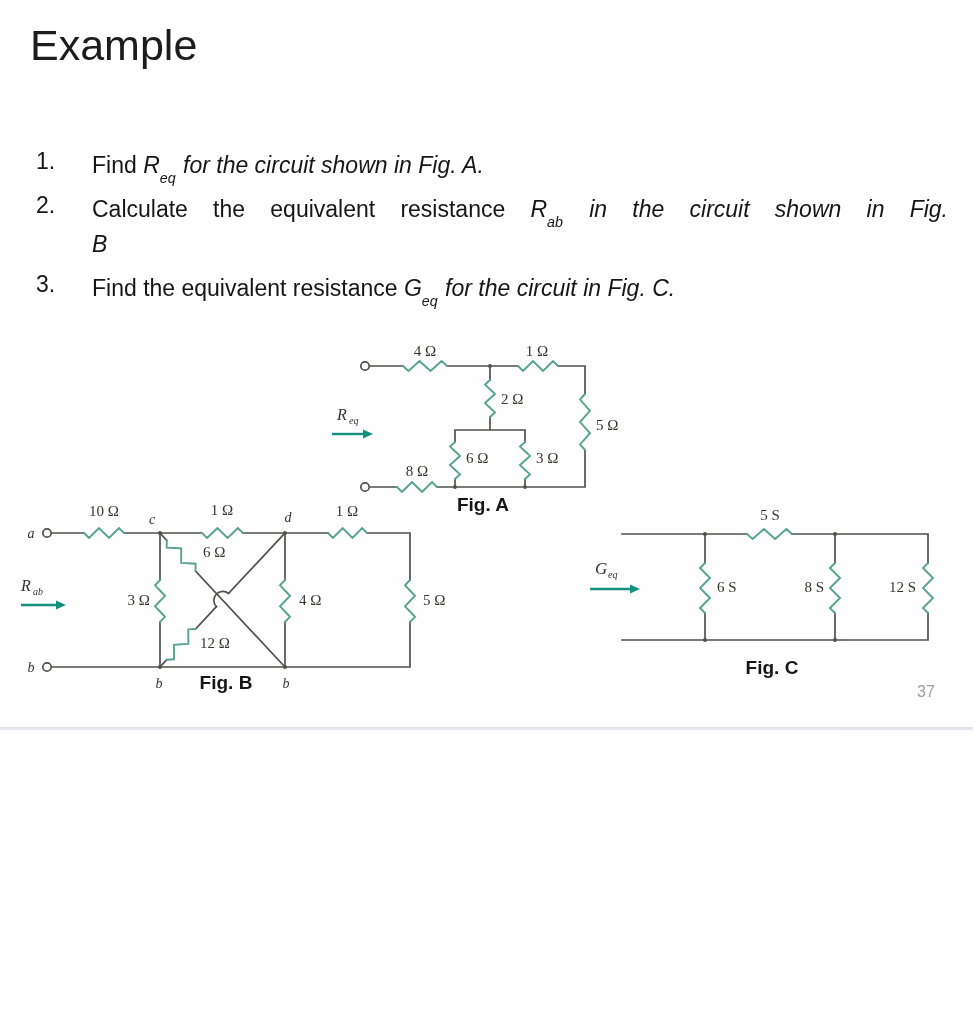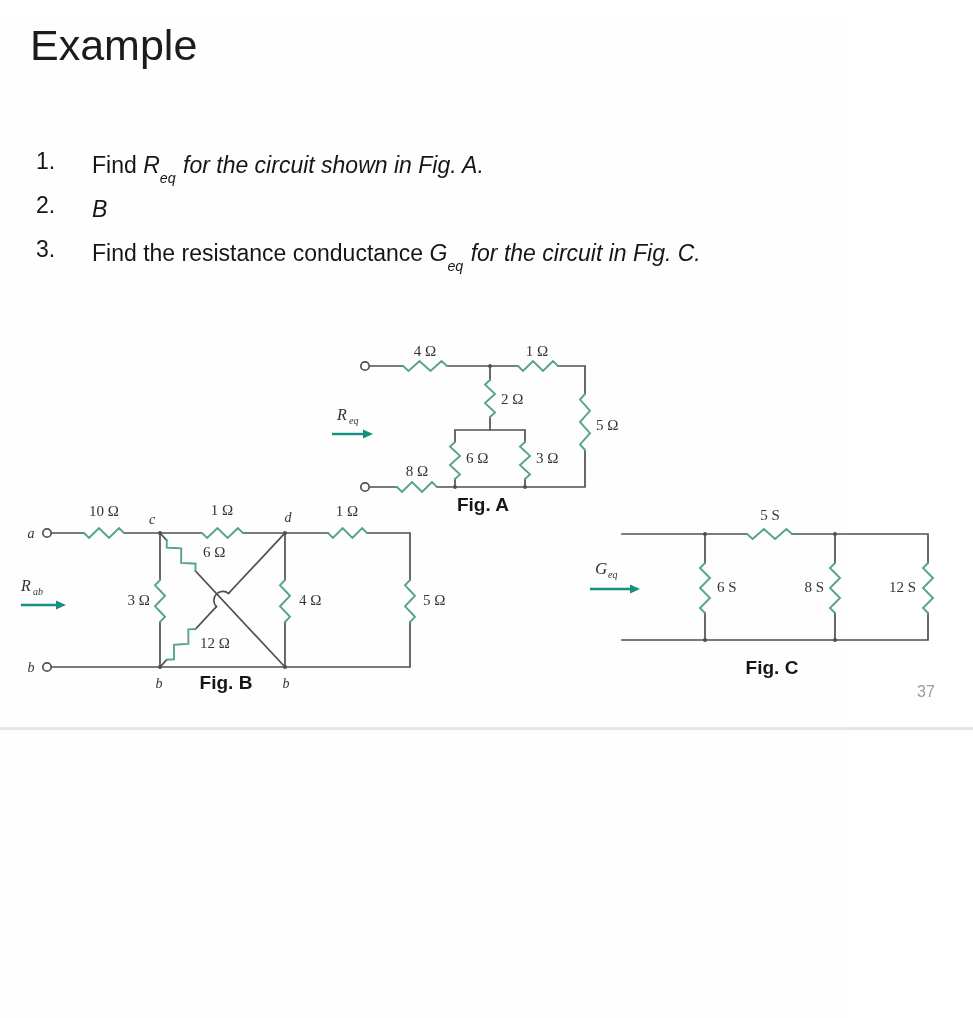--- a/index.html
+++ b/index.html
@@ -47,27 +47,28 @@
   <div class="problems">
 
     <div class="prob">
       <span class="num">1.</span>
       <div class="ptxt"><span class="up">Find </span><span class="it">R</span><sub class="v">eq</sub><span class="it"> for the circuit shown in Fig. A.</span></div>
     </div>
 
     <div class="prob">
       <span class="num">2.</span>
       <div class="ptxt">
+        <div class="jline"><span class="up">Calculate the equivalent resistance </span><span class="it">R</span><sub class="v">ab</sub><span class="it"> in the circuit shown in Fig.</span></div>
         <div><span class="it">B</span></div>
       </div>
     </div>
 
     <div class="prob">
       <span class="num">3.</span>
-      <div class="ptxt"><span class="up">Find the resistance conductance </span><span class="it">G</span><sub class="v">eq</sub><span class="it"> for the circuit in Fig. C.</span></div>
+      <div class="ptxt"><span class="up">Find the equivalent resistance </span><span class="it">G</span><sub class="v">eq</sub><span class="it"> for the circuit in Fig. C.</span></div>
     </div>
 
   </div>
 
   <svg id="fig-a" class="fig" width="312" height="198" viewBox="0 0 312 198">
     <path class="wire" d="M49 37 H83 M127 37 H198 M238 37 H265 M265 37 V65 M265 121 V158 M170 37 V51 M170 88 V101 M135 101 H205 M135 101 V113 M135 150 V158 M205 101 V113 M205 150 V158 M49 158 H77 M117 158 H265"></path>
     <polyline class="res" points="83.0,37.0 88.5,42.0 94.0,37.0 99.5,32.0 105.0,37.0 110.5,42.0 116.0,37.0 121.5,32.0 127.0,37.0"></polyline>
     <polyline class="res" points="198.0,37.0 203.0,42.0 208.0,37.0 213.0,32.0 218.0,37.0 223.0,42.0 228.0,37.0 233.0,32.0 238.0,37.0"></polyline>
     <polyline class="res" points="170.0,51.0 165.0,55.6 170.0,60.3 175.0,64.9 170.0,69.5 165.0,74.1 170.0,78.8 175.0,83.4 170.0,88.0"></polyline>
     <polyline class="res" points="265.0,65.0 260.0,70.6 265.0,76.2 270.0,81.8 265.0,87.4 260.0,93.0 265.0,98.6 270.0,104.2 265.0,109.8 260.0,115.4 265.0,121.0"></polyline>

